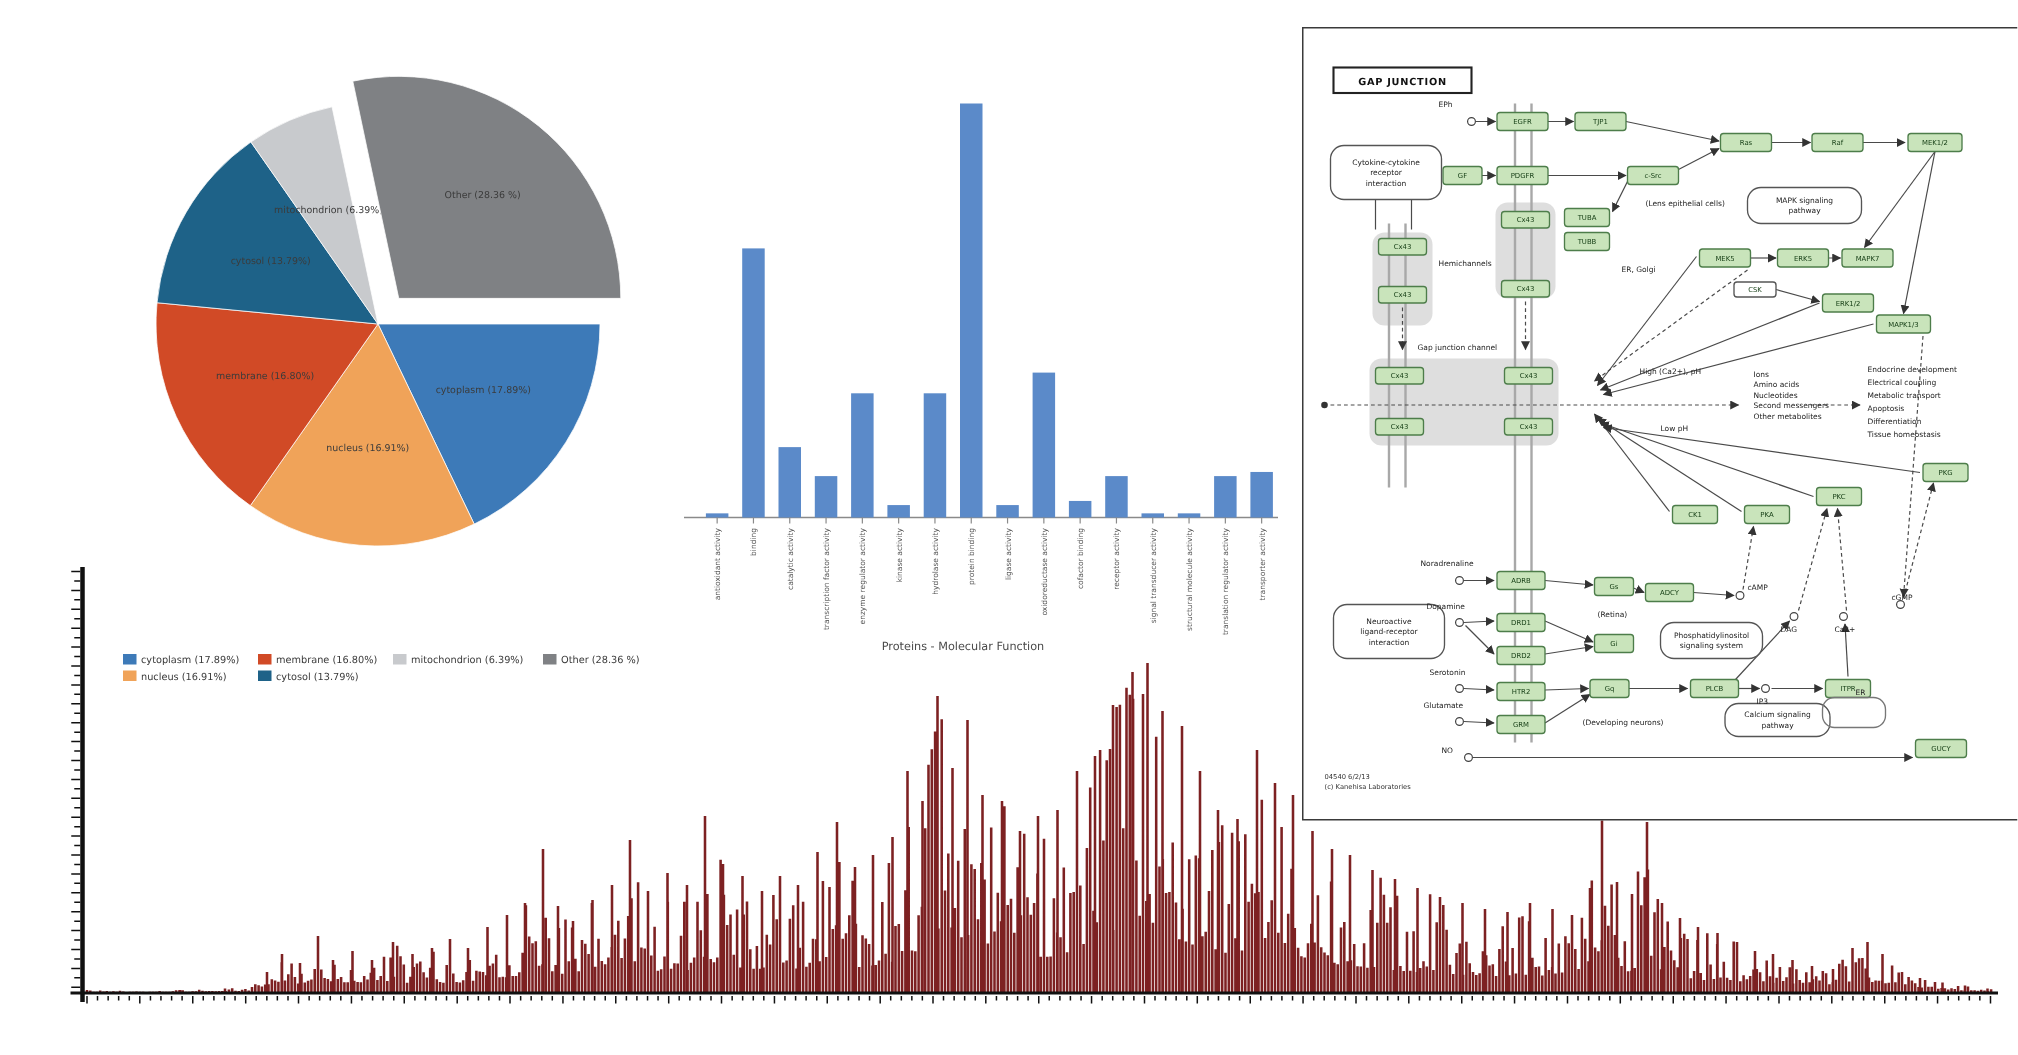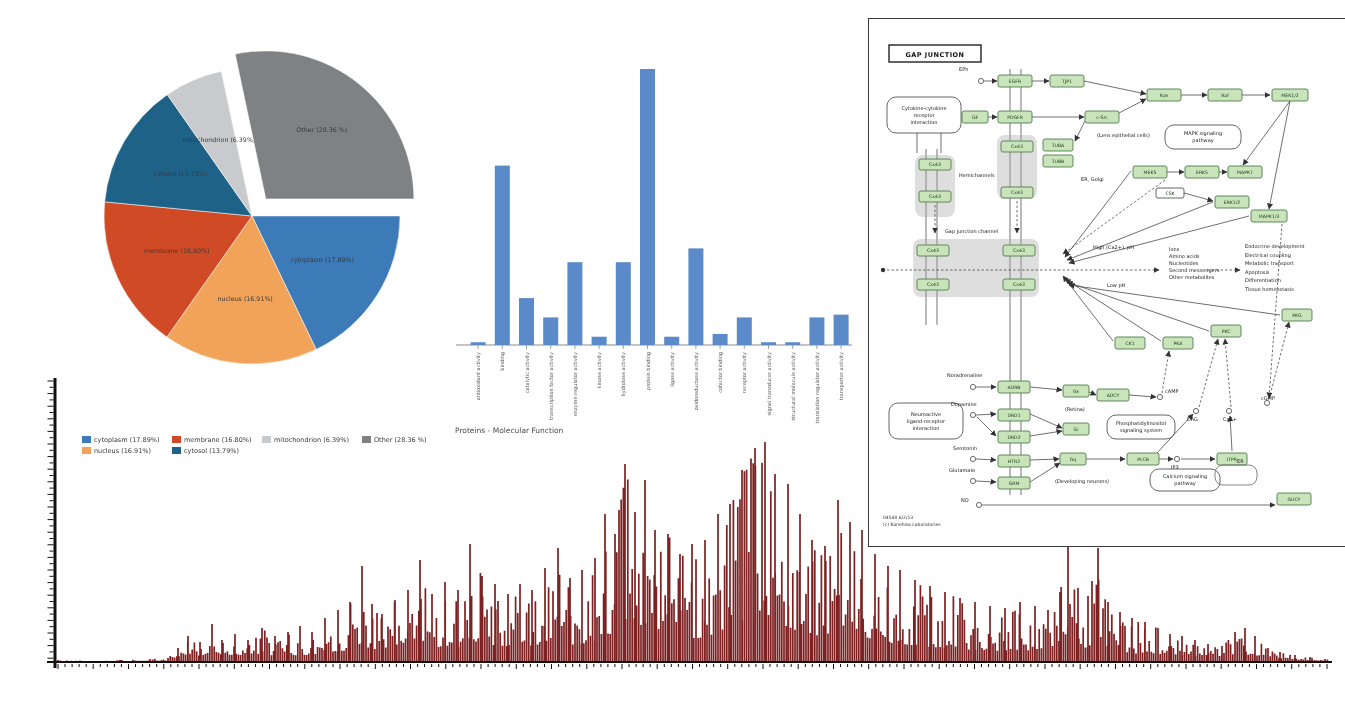--- a/index.html
+++ b/index.html
@@ -2,21 +2,21 @@
 <html><head>
 <meta charset="utf-8">
 <style>
   html,body{margin:0;padding:0;background:#fff;}
   .canvas{position:relative;width:1345px;height:703px;background:#ffffff;overflow:hidden;
           font-family:"DejaVu Sans",sans-serif;}
   .abs{position:absolute;}
   #spec-svg{left:0;top:0;}
   #pie-svg{left:60px;top:40px;}
   #bar-svg{left:452px;top:56px;}
-  #bar-title{left:455px;top:426px;width:400px;font-size:7.5px;color:#4a4a4a;}
+  #bar-title{left:442px;top:426px;width:400px;text-align:center;font-size:7.5px;color:#4a4a4a;}
   #pie-legend{left:82px;top:434px;display:flex;}
   .leg-col{display:flex;flex-direction:column;}
   .leg-col:nth-child(1){width:90px;}
   .leg-col:nth-child(2){width:90px;}
   .leg-col:nth-child(3){width:100px;}
   .leg-item{display:flex;align-items:center;height:11px;}
   .sw{width:9px;height:7px;display:inline-block;margin-right:3px;flex:none;}
   .lt{font-size:6.5px;color:#3a3a3a;white-space:nowrap;}
   #pathway-panel{left:868px;top:18px;width:477px;height:527px;background:#fff;
                  border:1.5px solid #3a3a3a;box-sizing:content-box;z-index:5;}

